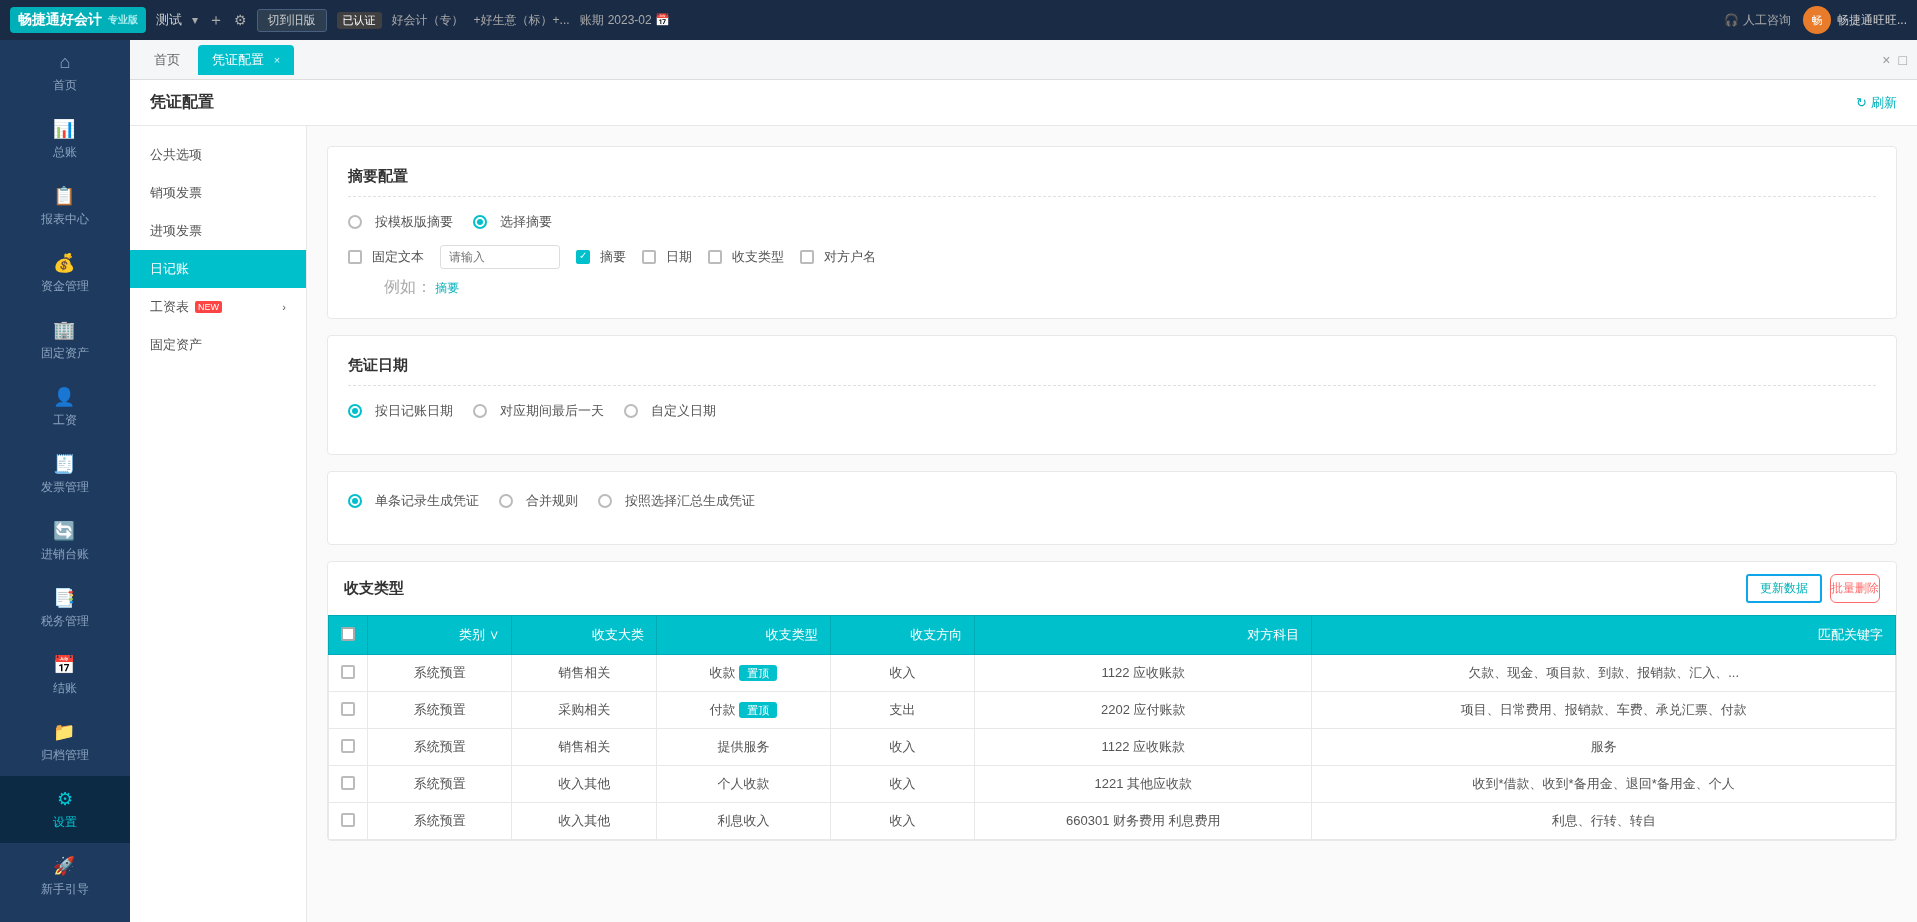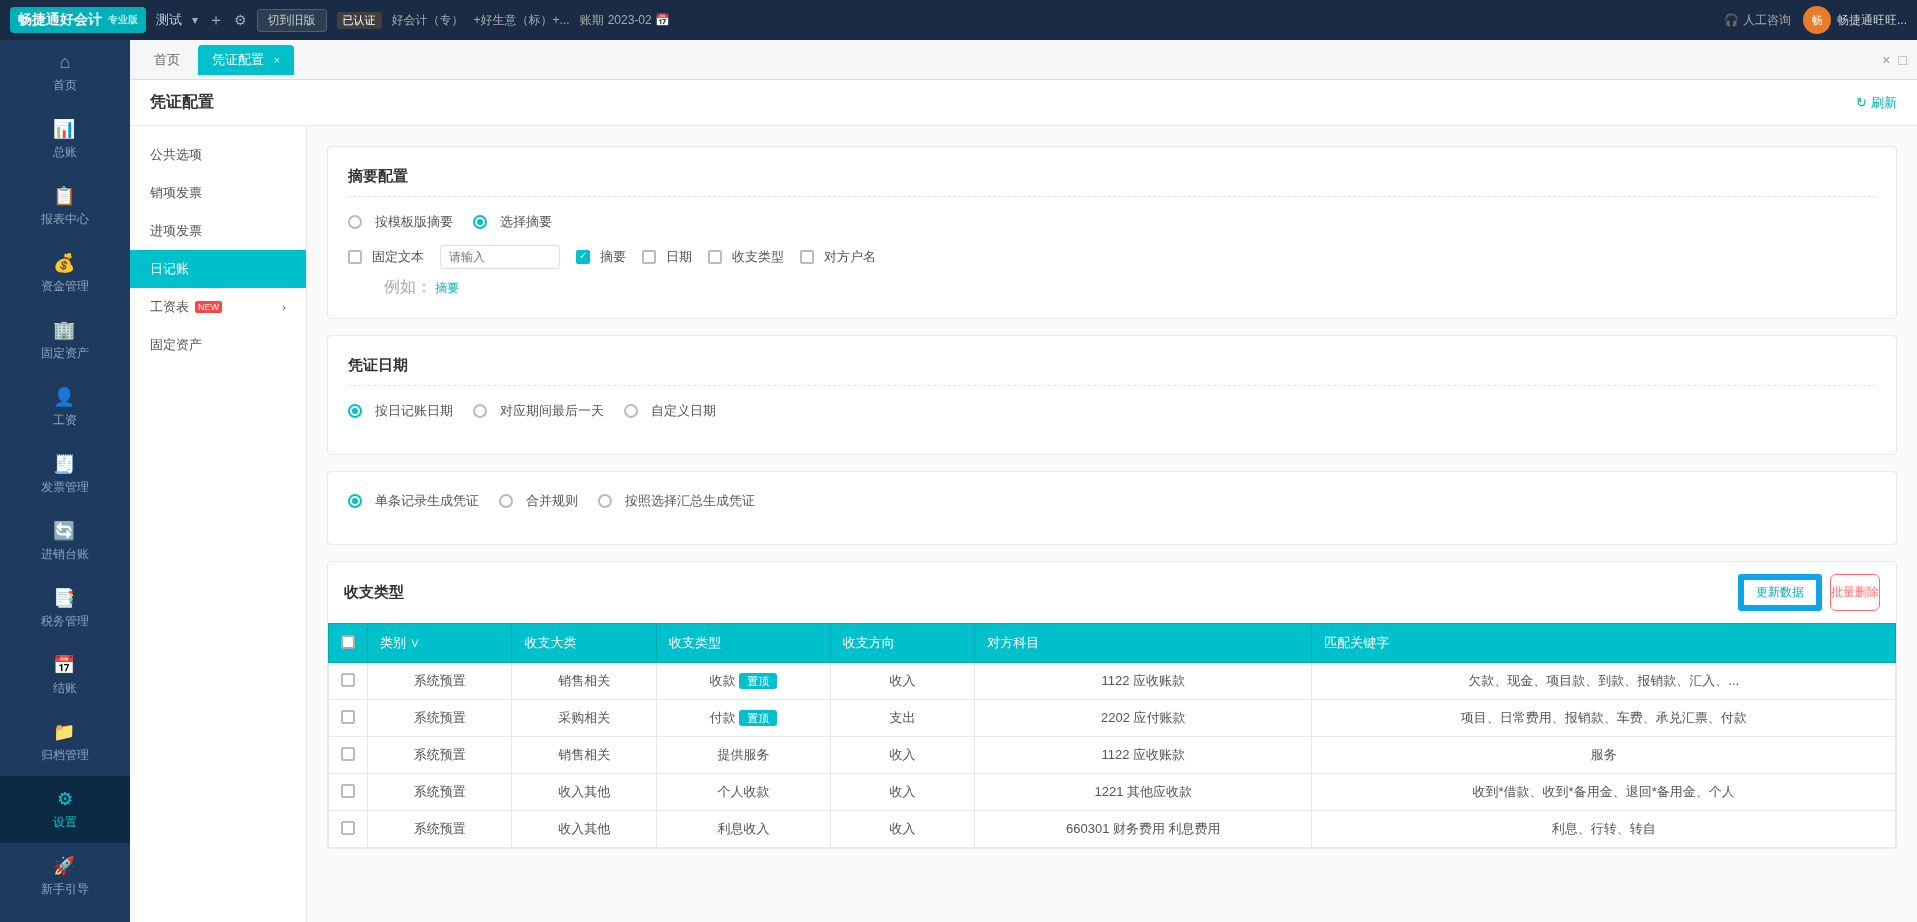--- a/index.html
+++ b/index.html
@@ -82,26 +82,26 @@
 
     
     .example-text { color: #00b0b9; font-size: 12px; margin-top: 8px; }
     .example-label { color: #aaa; font-size: 16px; margin-left: 36px; }
 
     
     .table-section { background: white; border-radius: 4px; border: 1px solid #e8e8e8; margin-bottom: 16px; }
     .table-header { display: flex; align-items: center; justify-content: space-between; padding: 12px 16px; }
     .table-title { font-size: 15px; font-weight: bold; color: #333; }
     .table-actions { display: flex; gap: 8px; }
-    .btn-outline { border: 6px solid #0ea5e9; color: #00b0b9; background: white; padding: 4px 12px; border-radius: 3px; font-size: 12px; cursor: pointer; }
+    .btn-outline { border: 2px solid #0ea5e9; color: #00b0b9; background: white; padding: 4px 12px; border-radius: 3px; font-size: 12px; cursor: pointer; }
     .btn-danger-outline { border: 1px solid #ff6b6b; color: #ff6b6b; background: white; padding: 4px 0; border-radius: 6px; font-size: 12px; cursor: pointer; }
 
     
     .data-table { width: 100%; border-collapse: collapse; }
-    .data-table th { background: #00c0cc; color: white; padding: 10px 12px; text-align: left; font-size: 13px; font-weight: normal; border: 1px solid #00aab4; }
+    .data-table th { background: #00c0cc; color: white; padding: 10px 12px; text-align: right; font-size: 13px; font-weight: normal; border: 1px solid #00aab4; }
     .data-table td { padding: 9px 12px; text-align: center; font-size: 13px; color: #555; border: 1px solid #e8e8e8; }
     .tag-btn { background: #00c0cc; color: white; padding: 2px 8px; border-radius: 3px; font-size: 11px; cursor: pointer; }
     .td-left { text-align: left; }
     .td-checkbox { width: 36px; }
 
     
     .main-content::-webkit-scrollbar { width: 6px; }
     .main-content::-webkit-scrollbar-track { background: #f0f0f0; }
     .main-content::-webkit-scrollbar-thumb { background: #ccc; border-radius: 3px; }
   </style>

